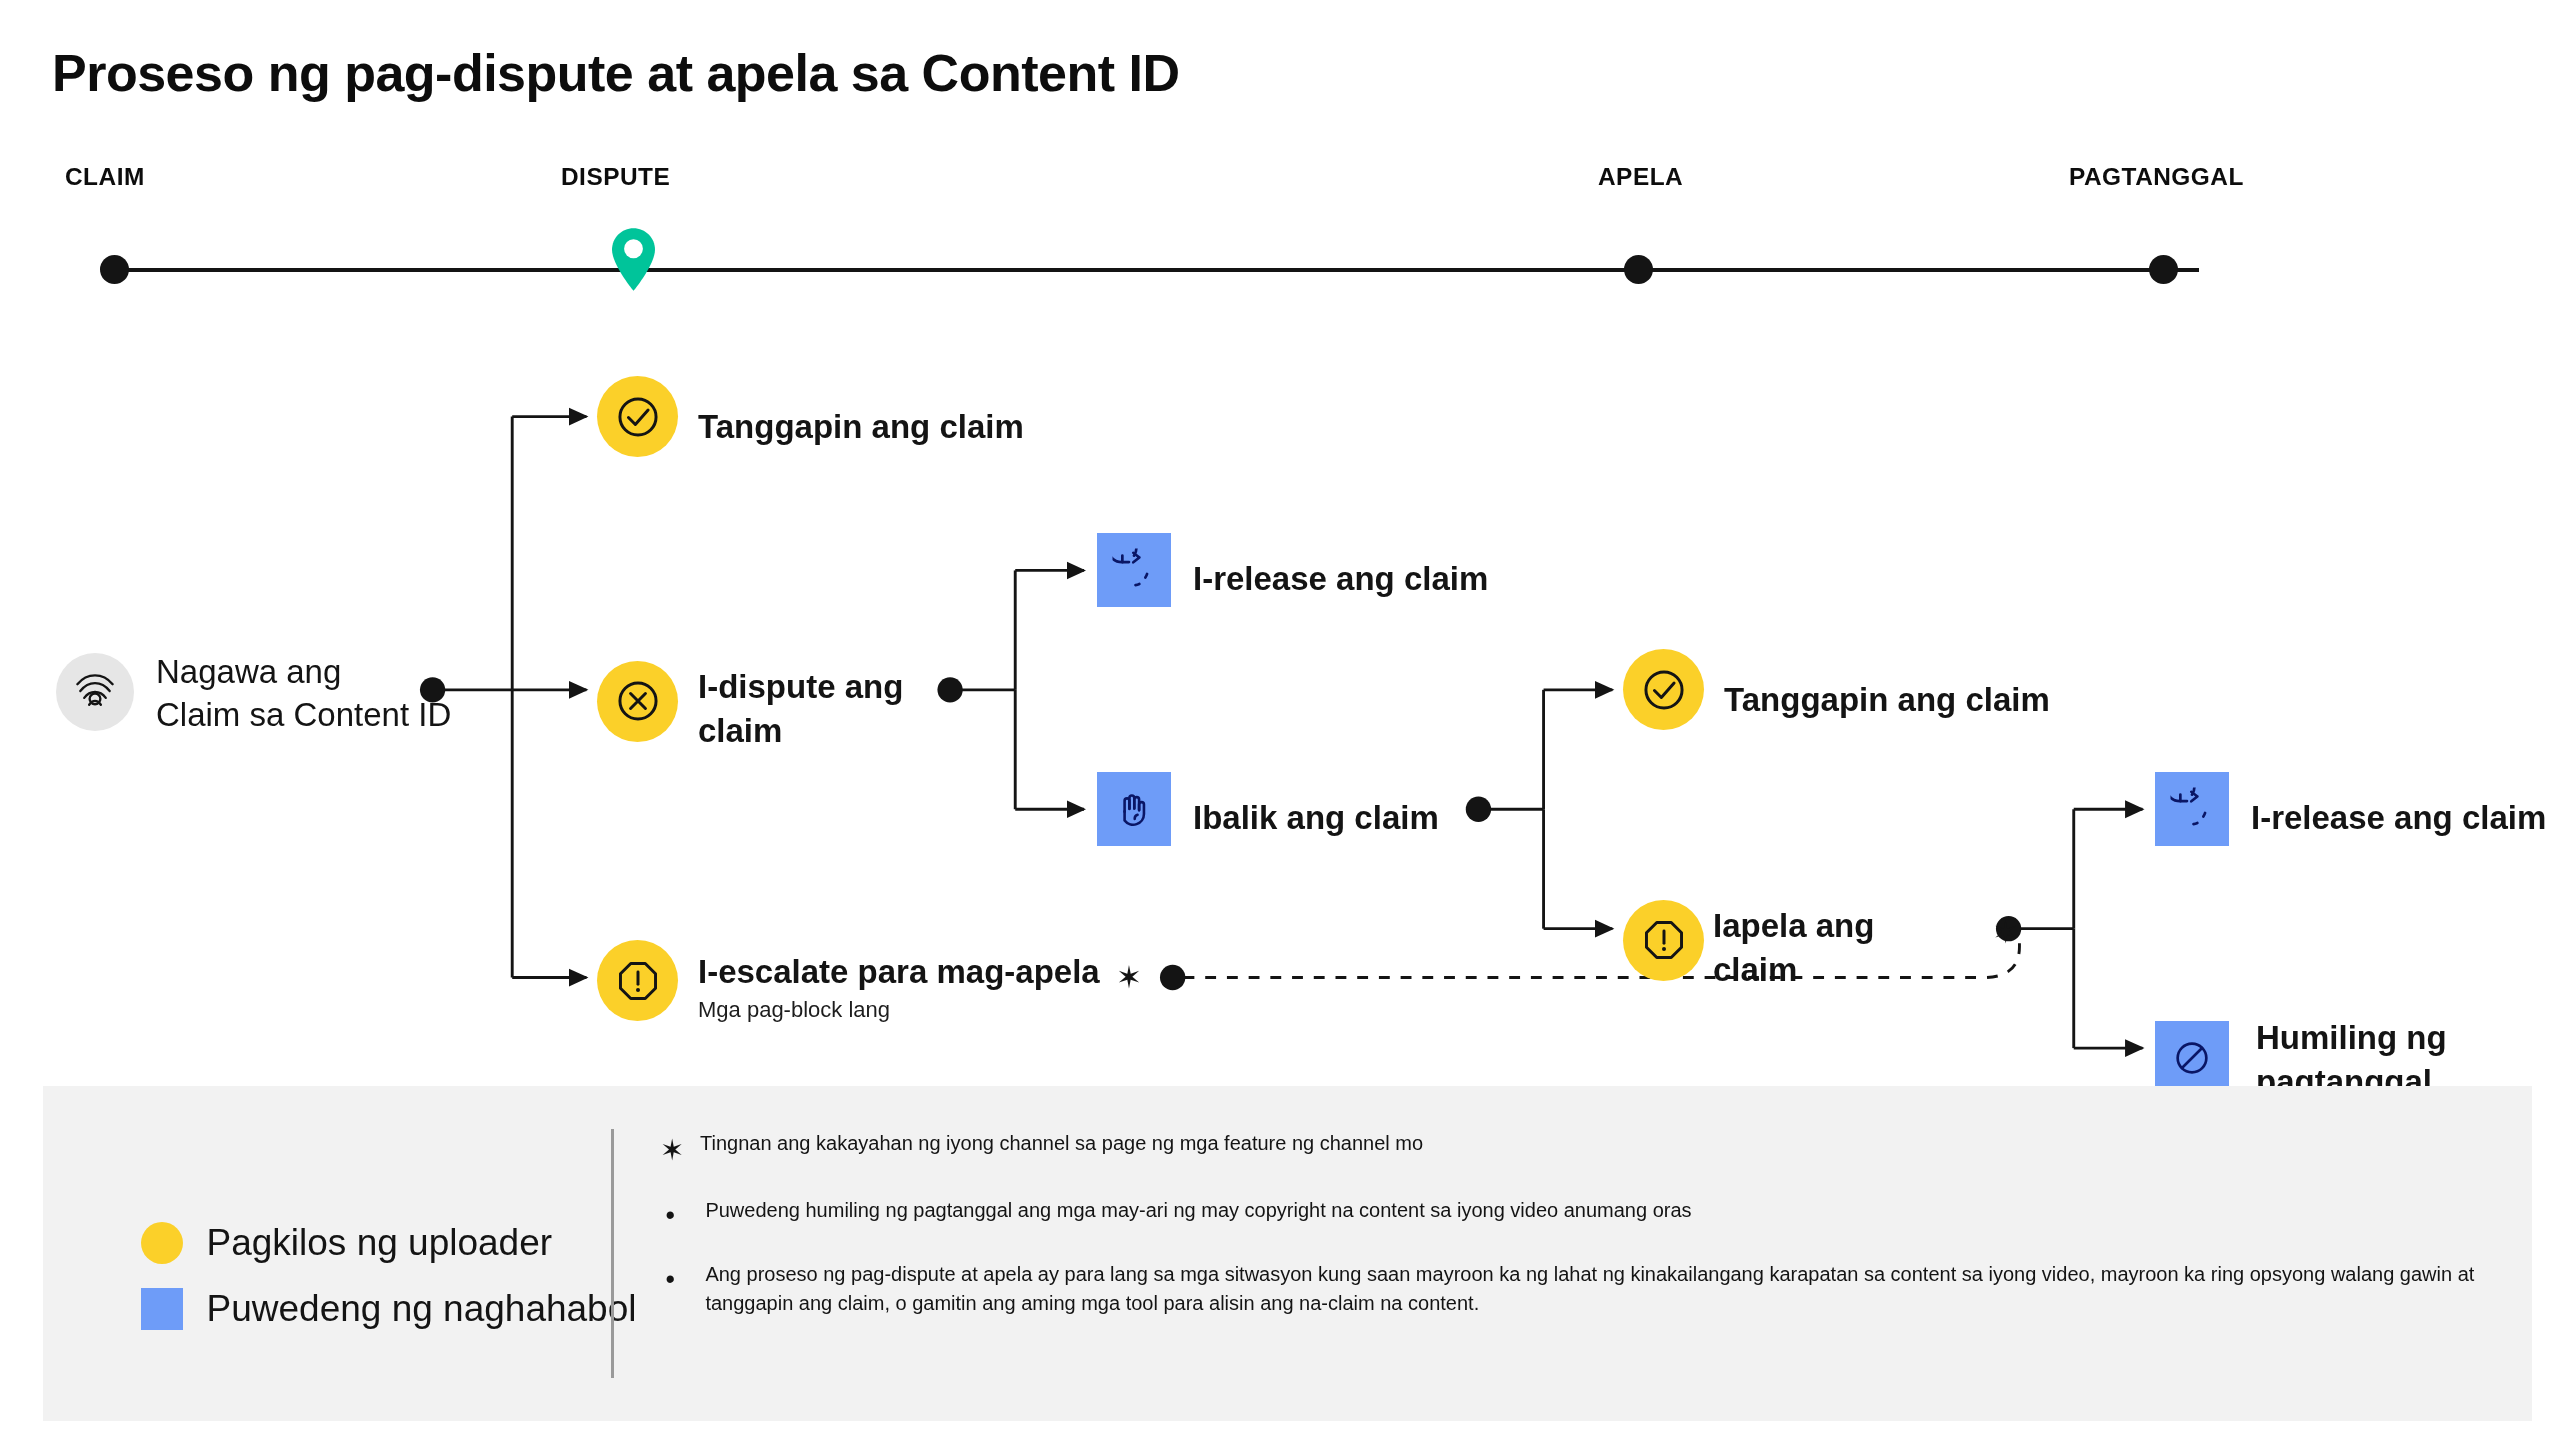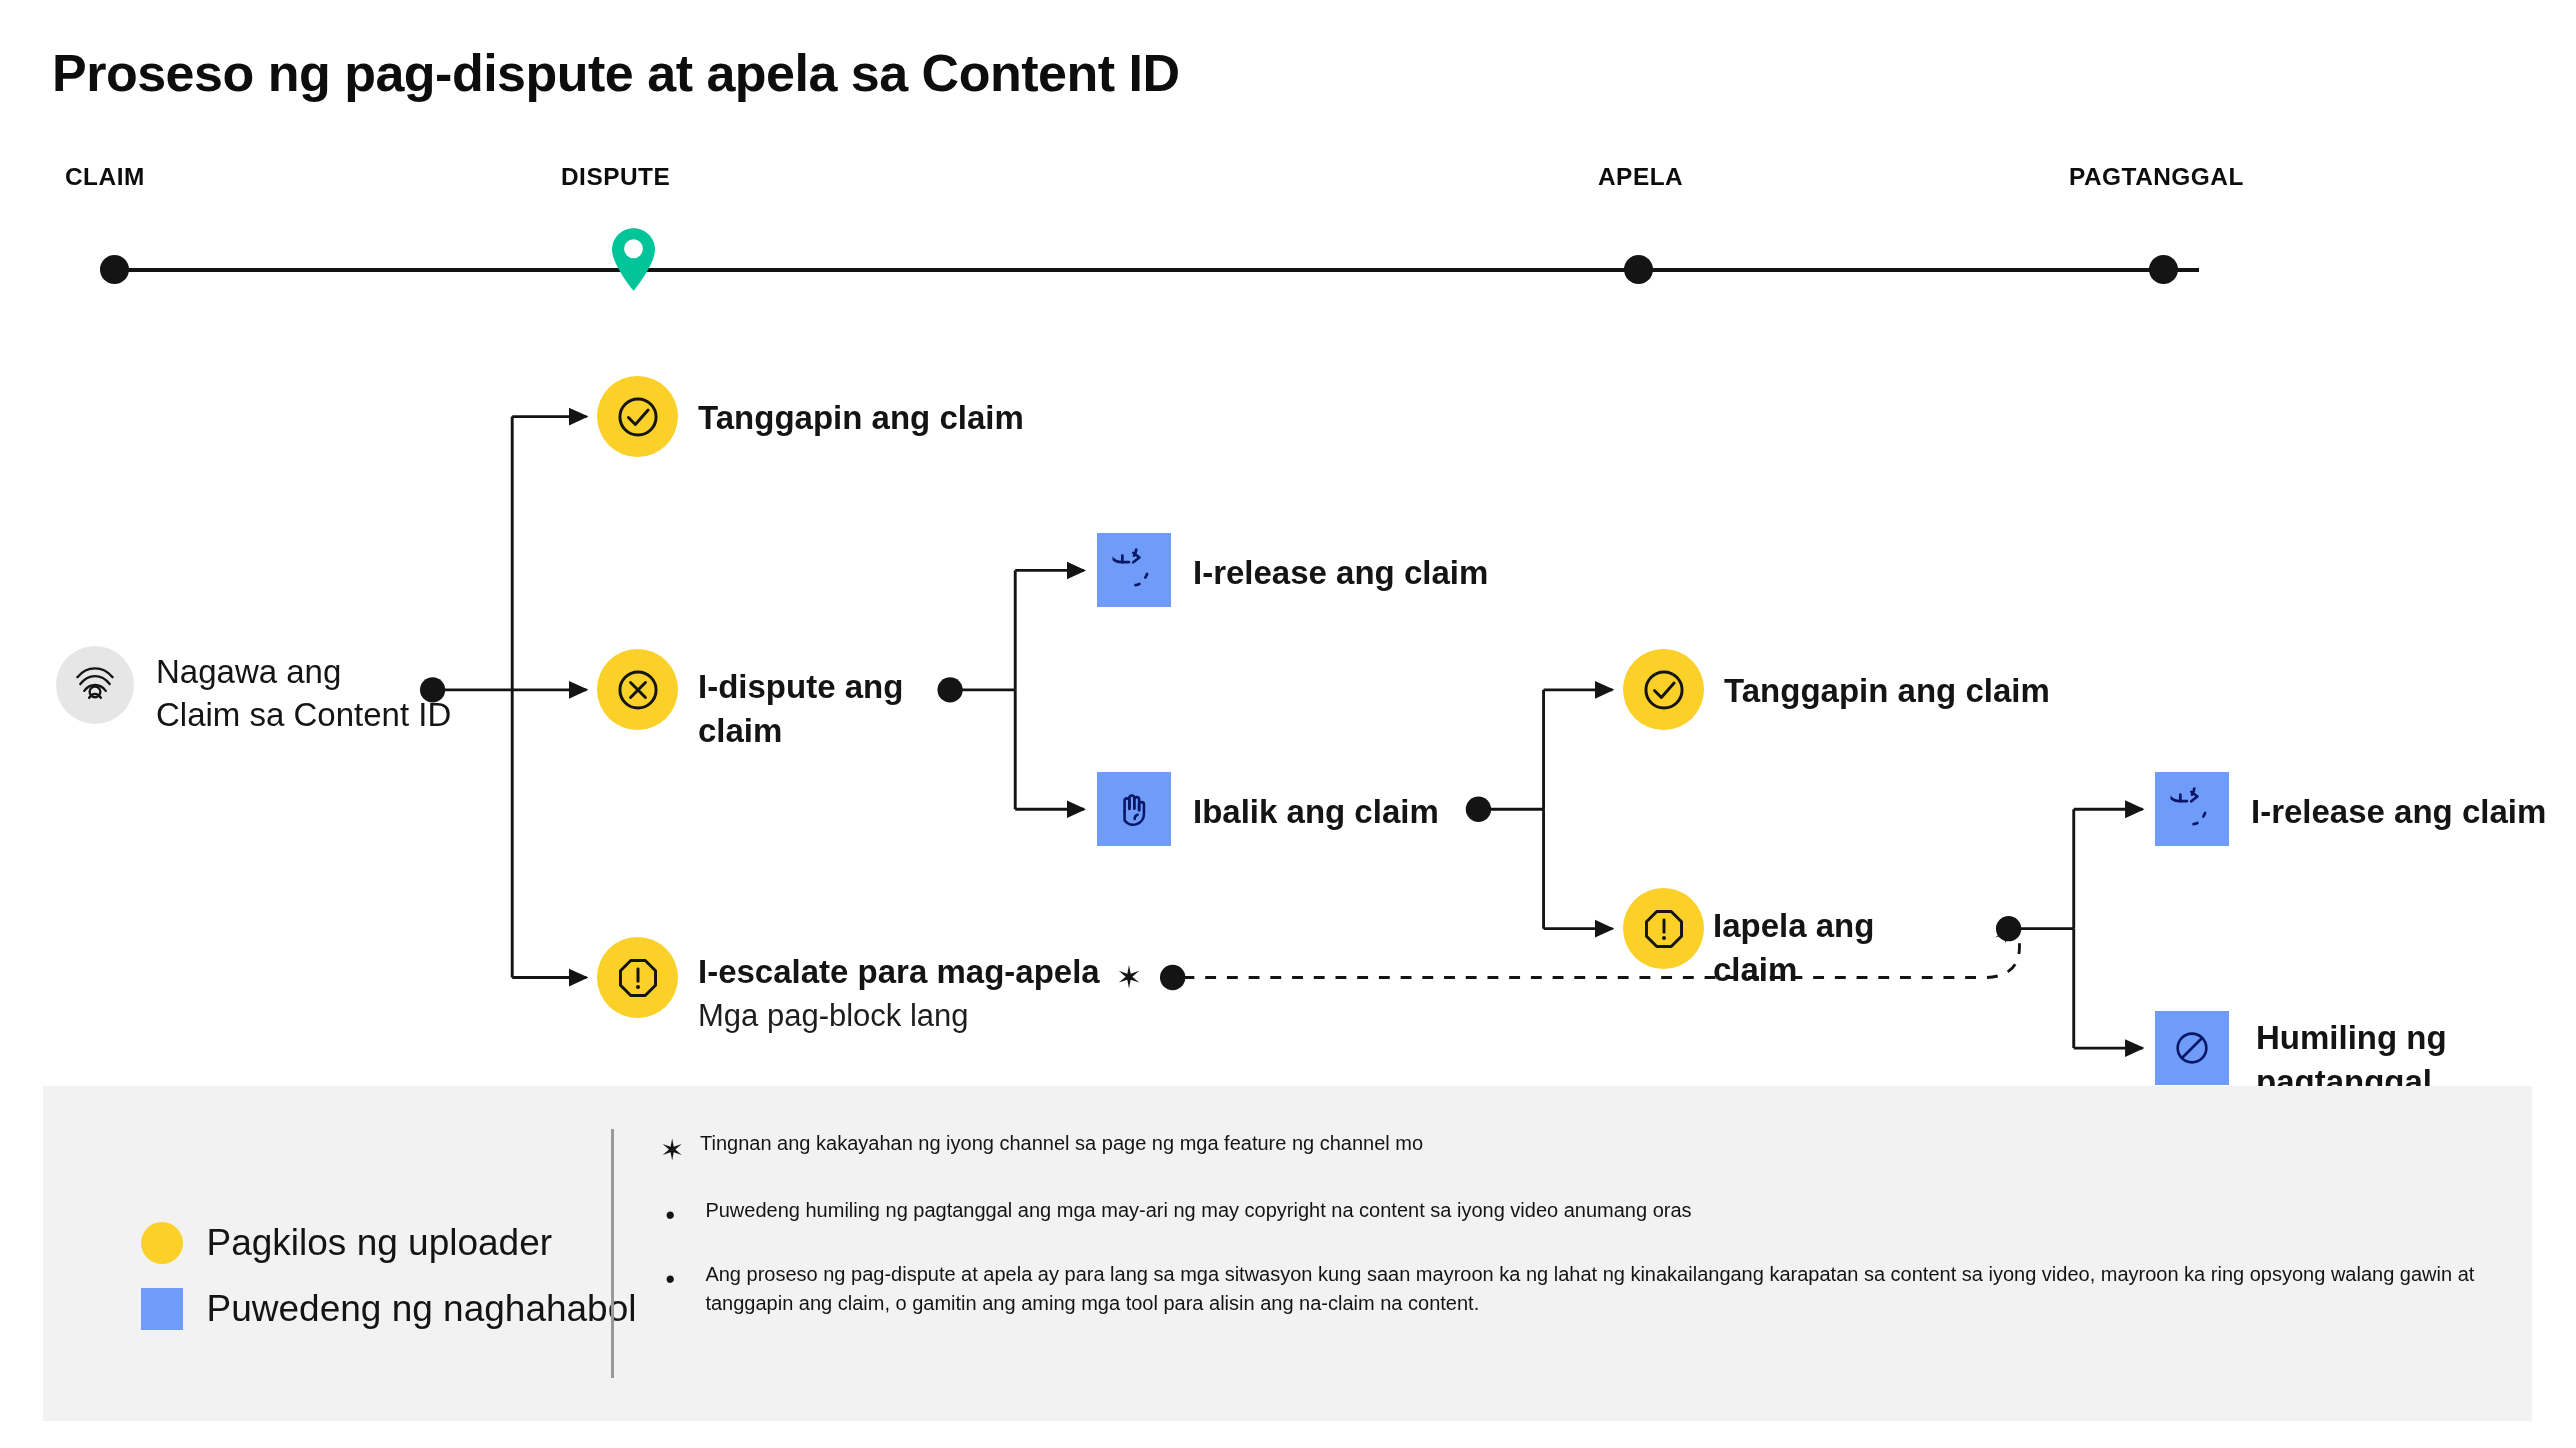--- a/index.html
+++ b/index.html
@@ -21,29 +21,29 @@
     position:absolute;top:0;
     font-size:24.4px;font-weight:bold;letter-spacing:0.5px;
     color:#0d0d0d;white-space:nowrap;
   }
   .tl-line{position:absolute;left:118px;top:105px;width:2081px;height:3.6px;background:#141414;}
   .tl-dot{position:absolute;top:92px;width:29px;height:29px;border-radius:50%;background:#141414;}
   .tl-pin{position:absolute;top:65px;width:43px;height:63px;}
   
   #flow{position:absolute;left:0;top:299px;width:2576px;height:769px;}
   #flow-svg{position:absolute;left:0;top:0;}
-  .node{position:absolute;display:flex;align-items:flex-start;}
+  .node{position:absolute;display:flex;align-items:center;}
   .badge{flex:0 0 auto;position:relative;}
   .badge.circle{width:81px;height:81px;border-radius:50%;}
   .badge.square{width:74px;height:74px;}
   .badge.grey{width:78px;height:78px;border-radius:50%;background:#e6e6e6;}
   .badge svg{display:block;position:absolute;left:50%;top:50%;transform:translate(-50%,-50%);}
   .n-text{font-size:33px;line-height:1.33;color:#141414;white-space:pre-line;}
   .n-text.big{font-weight:bold;}
-  .n-sub{font-size:31px;line-height:1.3;color:#1d1d1d;margin-top:2.7px;white-space:nowrap;}
+  .n-sub{font-size:22px;line-height:1.3;color:#1d1d1d;margin-top:2.7px;white-space:nowrap;}
   .star{font-size:31px;color:#141414;line-height:1;}
   
   #footer{
     position:absolute;left:43px;top:1086px;width:2489px;height:335px;
     background:#f2f2f2;
   }
   #legend{position:absolute;left:98px;top:136px;}
   .lg-row{display:flex;align-items:center;margin-bottom:23.5px;}
   .lg-swatch{flex:0 0 auto;width:42px;height:42px;margin-right:23.5px;}
   .lg-swatch.circle{border-radius:50%;}

